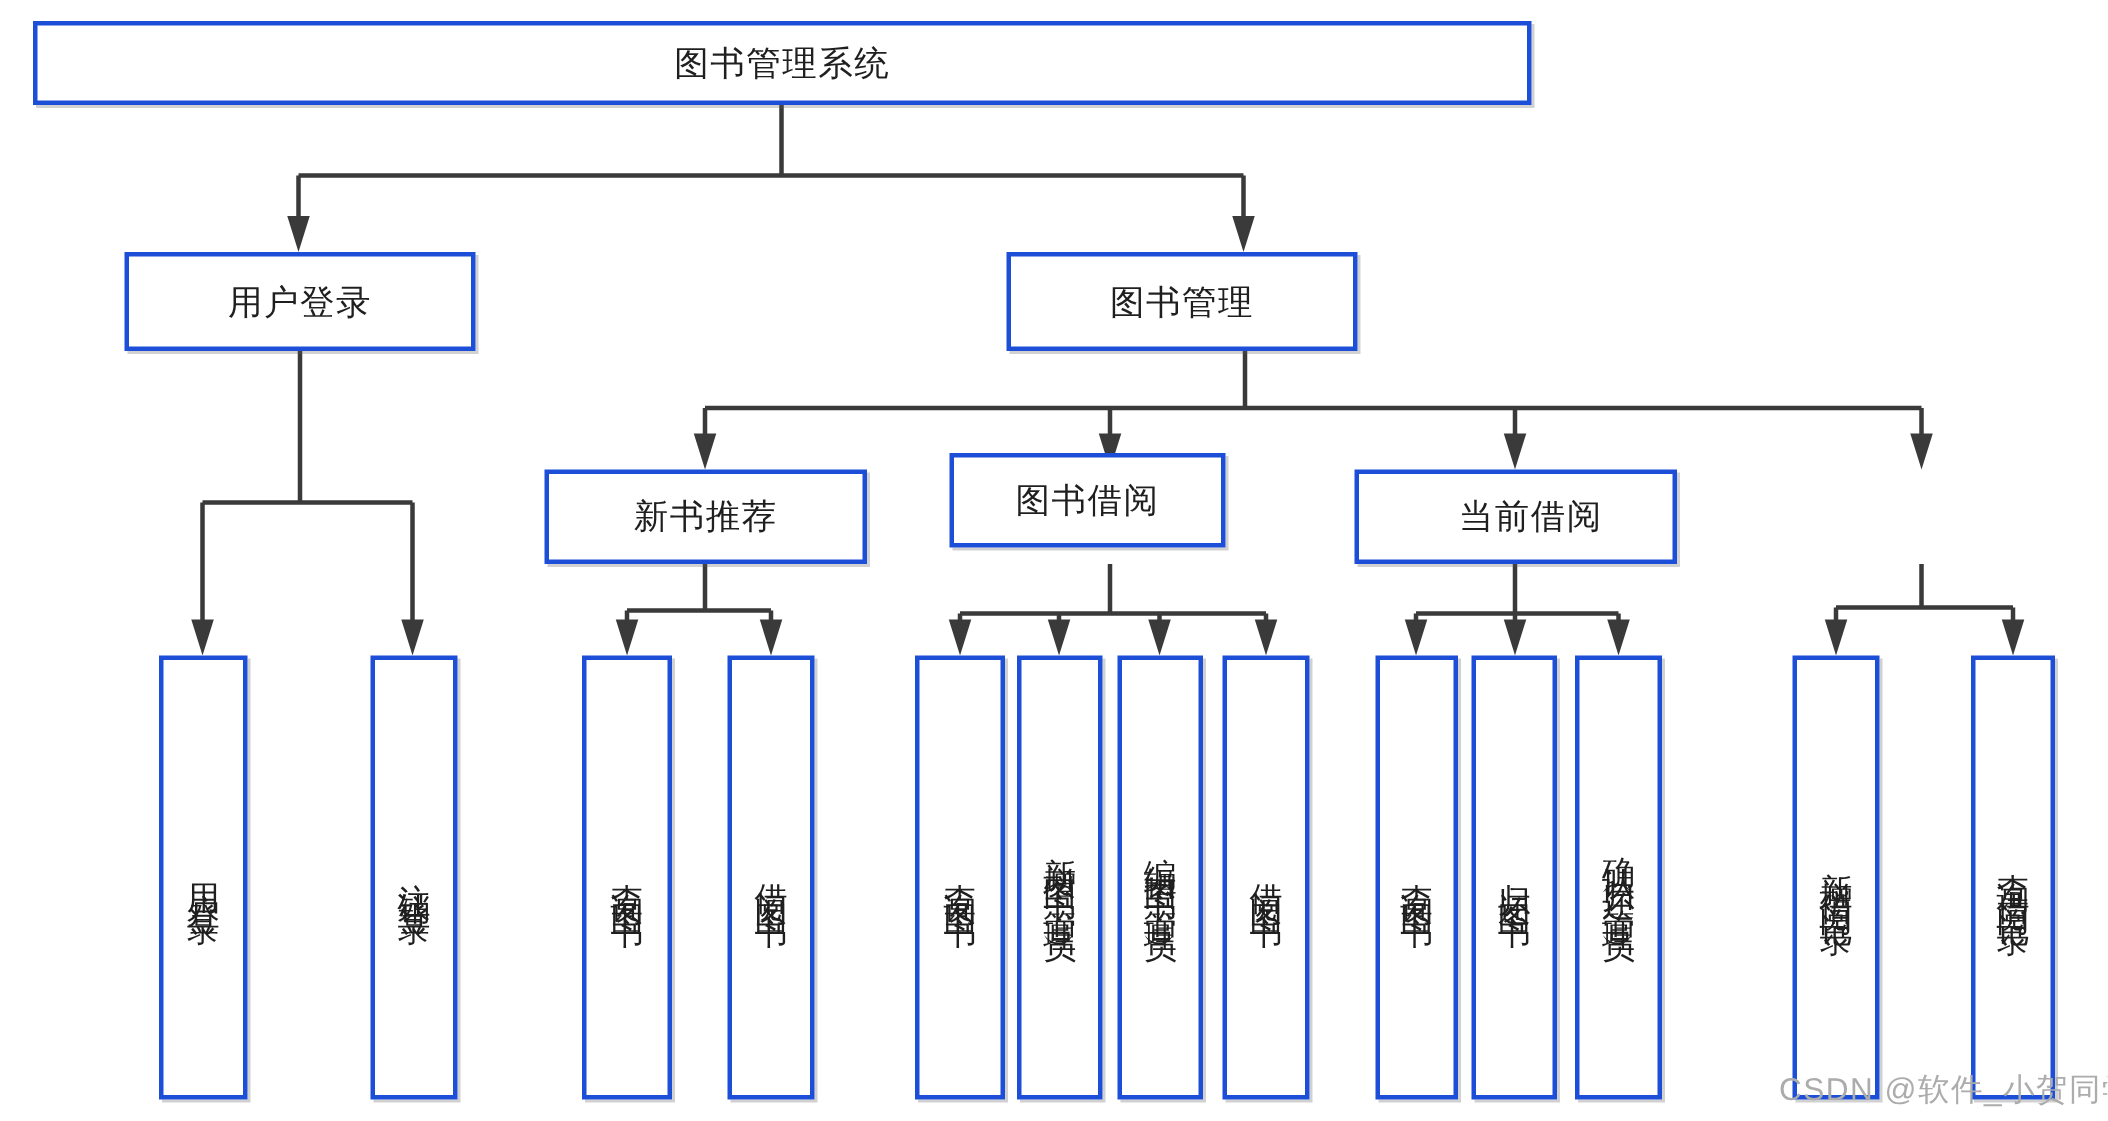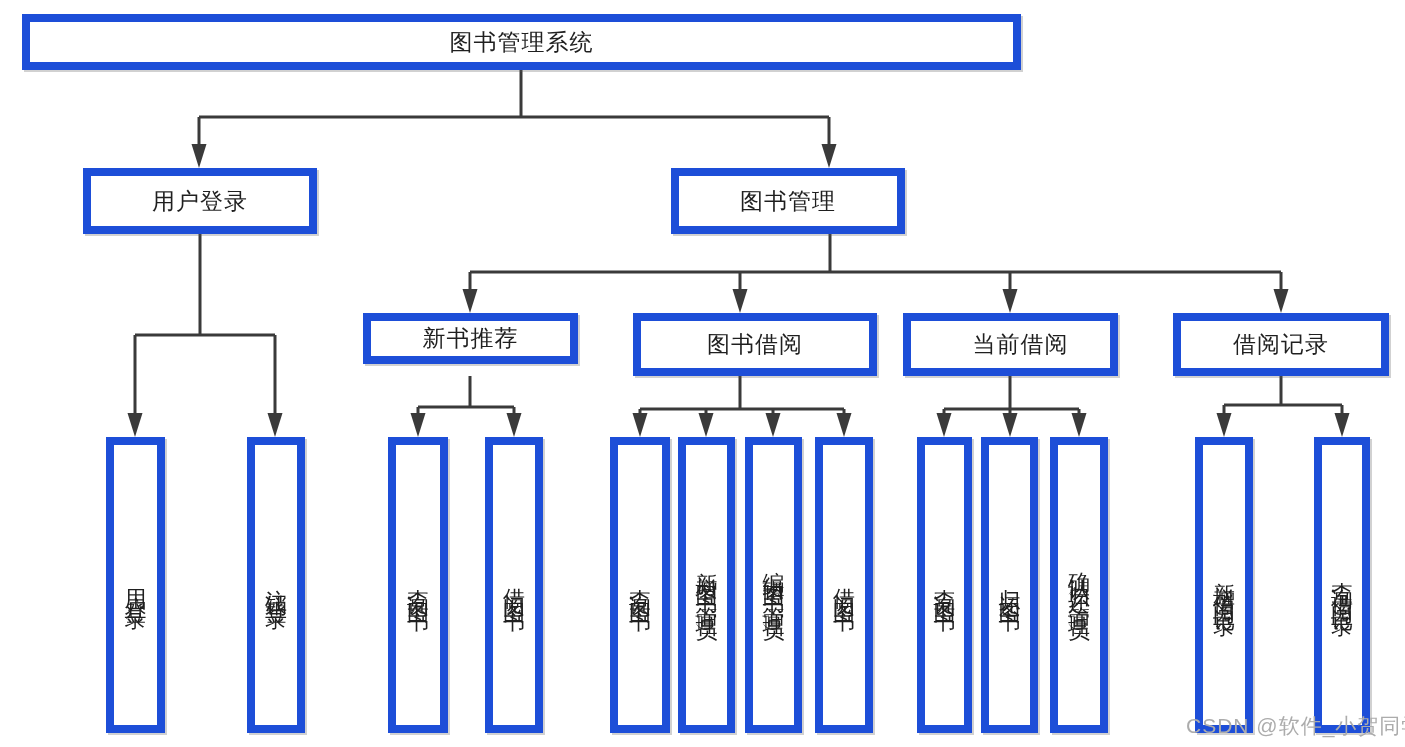--- a/index.html
+++ b/index.html
@@ -7,21 +7,21 @@
     position:relative;
     width:1405px; height:747px;
     background:#ffffff;
     font-family:"Liberation Sans","DejaVu Sans",sans-serif;
     overflow:hidden;
   }
   #wires { position:absolute; left:0; top:0; width:1405px; height:747px; }
   .hbox, .vbox {
     position:absolute;
     box-sizing:border-box;
-    border:8px solid #1d4ed8;
+    border:3px solid #1d4ed8;
     background:#ffffff;
     display:flex; align-items:center; justify-content:center;
     color:#1f1f1f;
     box-shadow:2px 2px 0 rgba(90,90,90,0.28);
   }
   .hbox { font-size:23px; letter-spacing:1px; white-space:nowrap; }
   .vbox {
     top:437px; height:296px;
     writing-mode:vertical-rl;
     text-orientation:mixed;
@@ -74,24 +74,23 @@
       <polygon points="1216.5,413 1231.5,413 1224,437"></polygon>
       <polygon points="1334.5,413 1349.5,413 1342,437"></polygon>
     </g>
   </svg>
 
   <div class="hbox" style="left:22px; top:14px; width:999px; height:56px;">图书管理系统</div>
 
   <div class="hbox" style="left:83px; top:168px; width:234px; height:66px;">用户登录</div>
   <div class="hbox" style="left:671px; top:168px; width:234px; height:66px;">图书管理</div>
 
-  <div class="hbox" style="left:363px; top:313px; width:215px; height:51px;">新书推荐</div>
-  <div class="hbox" style="left:633px; top:313px; width:244px; height:63px;">图书借阅</div>
+  <div class="hbox" style="left:363px; top:313px; width:215px; height:63px;">新书推荐</div>
+  <div class="hbox" style="left:633px; top:302px; width:184px; height:63px;">图书借阅</div>
   <div class="hbox" style="left:903px; top:313px; width:215px; height:63px;padding-left:20px;">当前借阅</div>
-  <div class="hbox" style="left:1173px; top:313px; width:216px; height:63px;">借阅记录</div>
 
   <div class="vbox" style="left:106px; width:59px;">用户登录</div>
   <div class="vbox" style="left:247px; width:58px;">注销登录</div>
 
   <div class="vbox" style="left:388px; width:60px;">查询图书</div>
   <div class="vbox" style="left:485px; width:58px;">借阅图书</div>
 
   <div class="vbox" style="left:610px; width:60px;">查询图书</div>
   <div class="vbox" style="left:678px; width:57px;">新增图书（管理员）</div>
   <div class="vbox" style="left:745px; width:57px;">编辑图书（管理员）</div>

